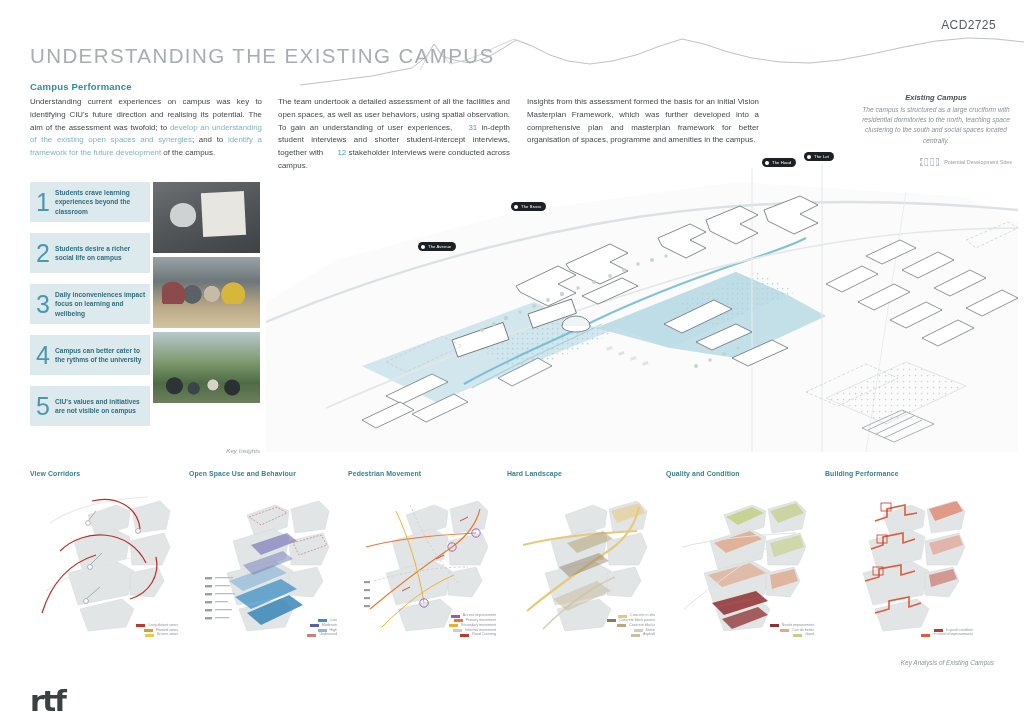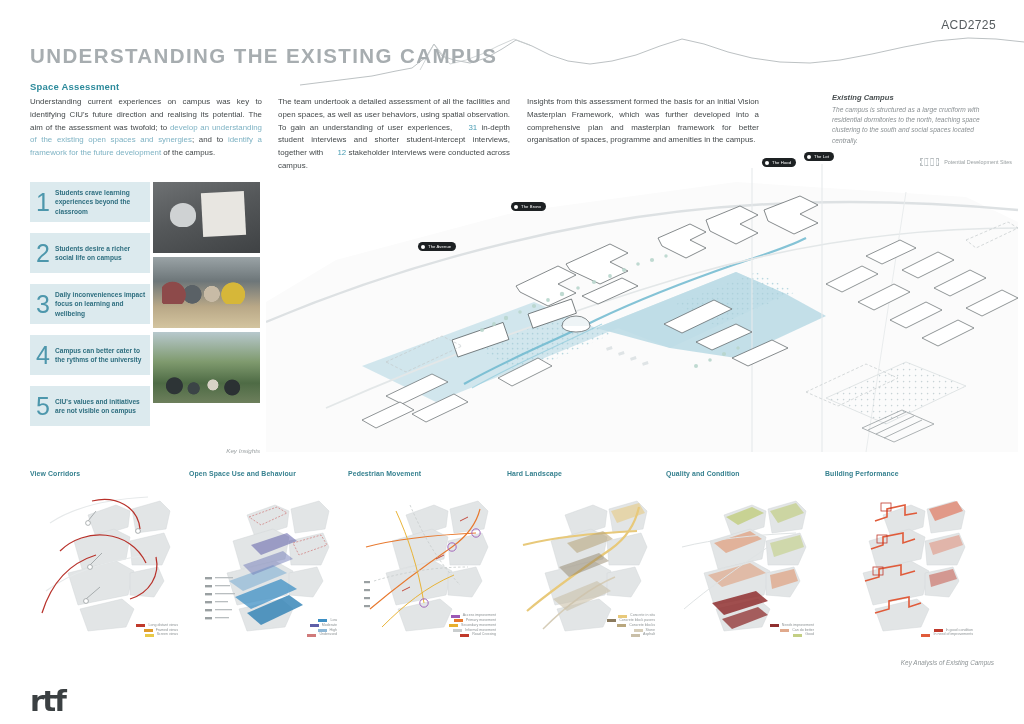--- a/index.html
+++ b/index.html
@@ -25,21 +25,21 @@
     letter-spacing: .4px;
     color: #555b5e;
   }
   #page-title {
     position: absolute;
     top: 44px;
     left: 30px;
     font-size: 20.5px;
     letter-spacing: 1.4px;
     color: #a7adb0;
-    font-weight: 700;
+    font-weight: 400;
   }
   #mountain-deco {
     position: absolute;
     top: 30px;
     left: 300px;
     width: 724px;
     height: 62px;
     pointer-events: none;
   }
   #section-subtitle {
@@ -64,23 +64,23 @@
   #intro-col-1 { left: 30px;  width: 232px; }
   #intro-col-2 { left: 278px; width: 232px; }
   #intro-col-3 { left: 527px; width: 232px; }
   .accent-text { color: #7fb3c4; }
   .accent-num  { color: #4d9fb5; padding-left: 12px; }
 
   
   #existing-campus-note {
     position: absolute;
     top: 93px;
-    right: 24px;
+    right: 4px;
     width: 168px;
-    text-align: left;
+    text-align: center;
   }
   #existing-campus-title {
     font-size: 7.6px;
     font-style: italic;
     font-weight: bold;
     color: #4a5052;
     margin-bottom: 3px;
   }
   #existing-campus-body {
     font-size: 6.6px;
@@ -319,21 +319,21 @@
 <body>
 
 <div id="board-code">ACD2725</div>
 
 <svg id="mountain-deco" viewBox="0 0 724 62" preserveAspectRatio="none">
   <path d="M0 55 L40 50 L72 46 L96 41 L112 38 L126 27 L134 14 L142 26 L154 30 L170 33 L186 28 L202 19 L216 10 L232 16 L250 25 L268 31 L290 34 L312 31 L336 25 L360 16 L382 9 L404 14 L428 22 L452 28 L480 32 L510 33 L540 30 L572 24 L604 17 L636 11 L668 8 L696 9 L724 12" fill="none" stroke="#b4babc" stroke-width="0.9"></path>
   <path d="M120 40 L134 14 L150 34 L166 30 L182 24 L198 16 L214 9 L230 15" fill="none" stroke="#c6cbcd" stroke-width="0.8"></path>
 </svg>
 
 <div id="page-title">UNDERSTANDING THE EXISTING CAMPUS</div>
-<div id="section-subtitle">Space Assessment</div>
+<div id="section-subtitle">Campus Performance</div>
 
 <div class="intro-col" id="intro-col-1">
   <span>Understanding current experiences on campus was key to identifying CIU's future direction and realising its potential. The aim of the assessment was twofold; to </span><span class="accent-text">develop an understanding of the existing open spaces and synergies</span><span>; and to </span><span class="accent-text">identify a framework for the future development</span><span> of the campus.</span>
 </div>
 
 <div class="intro-col" id="intro-col-2">
   <span>The team undertook a detailed assessment of all the facilities and open spaces, as well as user behaviors, using spatial observation. To gain an understanding of user experiences, </span><span class="accent-num">31</span><span> in-depth student interviews and shorter student-intercept interviews, together with </span><span class="accent-num">12</span><span> stakeholder interviews were conducted across campus.</span>
 </div>
 
 <div class="intro-col" id="intro-col-3">Insights from this assessment formed the basis for an initial Vision Masterplan Framework, which was further developed into a comprehensive plan and masterplan framework for better organisation of spaces, programme and amenities in the campus.</div>

